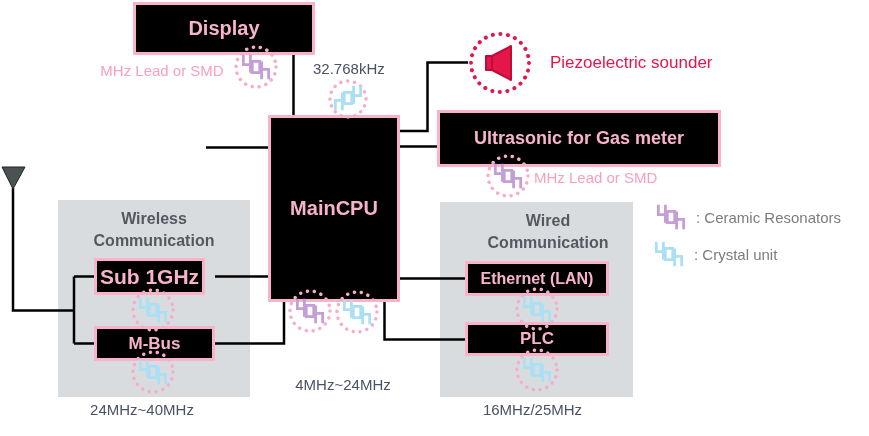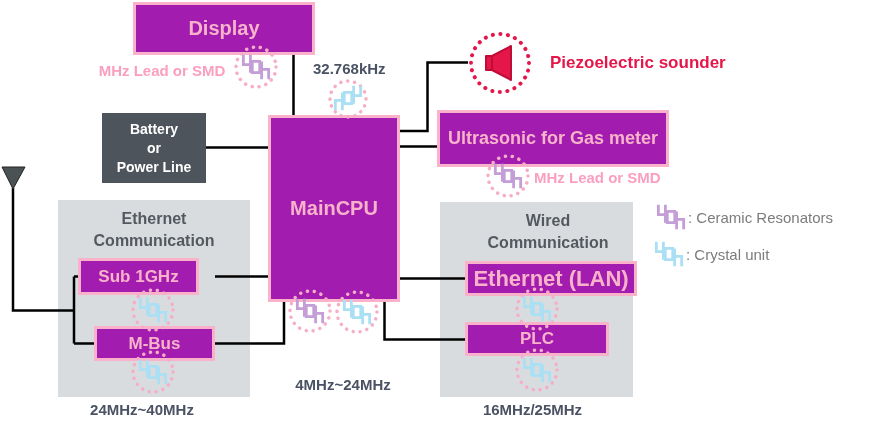--- a/index.html
+++ b/index.html
@@ -5,33 +5,33 @@
   html,body{margin:0;padding:0;background:#fff;}
   .stage{position:relative;width:869px;height:436px;background:#ffffff;
          font-family:"Liberation Sans",sans-serif;overflow:hidden;}
   .abs{position:absolute;}
   .layer-lines{left:0;top:0;z-index:2;}
   .group-box{position:absolute;background:#d9dcdf;z-index:1;}
   .group-title{position:absolute;z-index:3;text-align:center;font-weight:bold;
                color:#54595f;font-size:16px;line-height:22px;}
   .block{position:absolute;box-sizing:border-box;z-index:3;display:flex;
          align-items:center;justify-content:center;text-align:center;font-weight:bold;}
-  .cream{background:#a21caf;border:3px solid #f9b2c9;color:#f8b3ca;}
+  .cream{background:#000000;border:3px solid #f9b2c9;color:#f8b3ca;}
   .dark{background:#4d545b;color:#ffffff;flex-direction:column;line-height:19px;font-size:14px;}
   .cpslines{display:flex;flex-direction:row;line-height:27px;}
-  .label{position:absolute;z-index:3;font-weight:bold;white-space:nowrap;}
+  .label{position:absolute;z-index:3;font-weight:normal;white-space:nowrap;}
   .freq{color:#4a5263;font-size:15px;text-align:center;}
   .pinklbl{color:#fa9fc0;font-size:15px;}
   .redlbl{color:#e5164a;font-size:17px;}
   .iconabs{position:absolute;z-index:4;}
   .dotring{fill:none;stroke:#f6aec7;stroke-width:3.5;stroke-dasharray:0.1 6.9;stroke-linecap:round;}
   .dotring-red{fill:none;stroke:#e5164a;stroke-width:4;stroke-dasharray:0.1 7.5;stroke-linecap:round;}
   .purple{color:#c49ed6;}
   .blue{color:#abdff4;}
-  .legend-row{position:absolute;z-index:3;display:flex;align-items:center;
+  .legend-row{position:absolute;z-index:3;display:flex;align-items:center;gap:8px;
               color:#7c7c7c;font-size:15px;}
 </style>
 </head>
 <body>
 
 <div class="stage">
 
   <svg width="0" height="0" style="position:absolute" aria-hidden="true">
     <defs>
       <symbol id="rsym" viewBox="0 0 36 32">
@@ -57,58 +57,53 @@
       <path d="M13 188 V310.5 H74.5"></path>
       <path d="M74 276.5 V343.5 M74 276.5 H95 M74 343.5 H95"></path>
     </g>
     <polygon points="2,167 25,167 13,189" fill="#4a5254" stroke="#222" stroke-width="1"></polygon>
   </svg>
 
   <div class="group-box" style="left:58px;top:200px;width:192px;height:197px;"></div>
   <div class="group-box" style="left:440px;top:202px;width:193px;height:195px;"></div>
 
   <div class="group-title" style="left:58px;top:208px;width:192px;">
-    <div>Ethernet</div>
+    <div>Wireless</div>
     <div>Communication</div>
   </div>
   <div class="group-title" style="left:440px;top:210px;width:216px;">
     <div>Wired</div>
     <div>Communication</div>
   </div>
 
   <div class="block cream" style="left:133px;top:2px;width:182px;height:53px;font-size:20px;">
     <span>Display</span>
   </div>
 
-  <div class="block dark" style="left:102px;top:113px;width:104px;height:70px;">
-    <span>Battery</span>
-    <span>or</span>
-    <span>Power Line</span>
-  </div>
 
   <div class="block cream" style="left:268px;top:115px;width:132px;height:187px;font-size:20px;">
     <span class="cpslines">
       <span>Main</span>
       <span>CPU</span>
     </span>
   </div>
 
-  <div class="block cream" style="left:437px;top:110px;width:232px;height:57px;font-size:18px;">
+  <div class="block cream" style="left:437px;top:110px;width:284px;height:57px;font-size:18px;">
     <span>Ultrasonic for Gas meter</span>
   </div>
 
-  <div class="block cream" style="left:78px;top:258px;width:121px;height:37px;font-size:17px;">
+  <div class="block cream" style="left:94px;top:258px;width:111px;height:37px;font-size:21px;">
     <span>Sub 1GHz</span>
   </div>
 
   <div class="block cream" style="left:94px;top:326px;width:121px;height:35px;font-size:17px;">
     <span>M-Bus</span>
   </div>
 
-  <div class="block cream" style="left:465px;top:261px;width:172px;height:35px;font-size:22px;">
+  <div class="block cream" style="left:465px;top:261px;width:144px;height:35px;font-size:16px;">
     <span>Ethernet (LAN)</span>
   </div>
 
   <div class="block cream" style="left:465px;top:322px;width:144px;height:34px;font-size:17px;">
     <span>PLC</span>
   </div>
 
   <div class="label pinklbl" style="left:98px;top:62px;width:128px;text-align:center;">MHz Lead or SMD</div>
 
   <div class="label freq" style="left:313px;top:60px;">32.768kHz</div>

